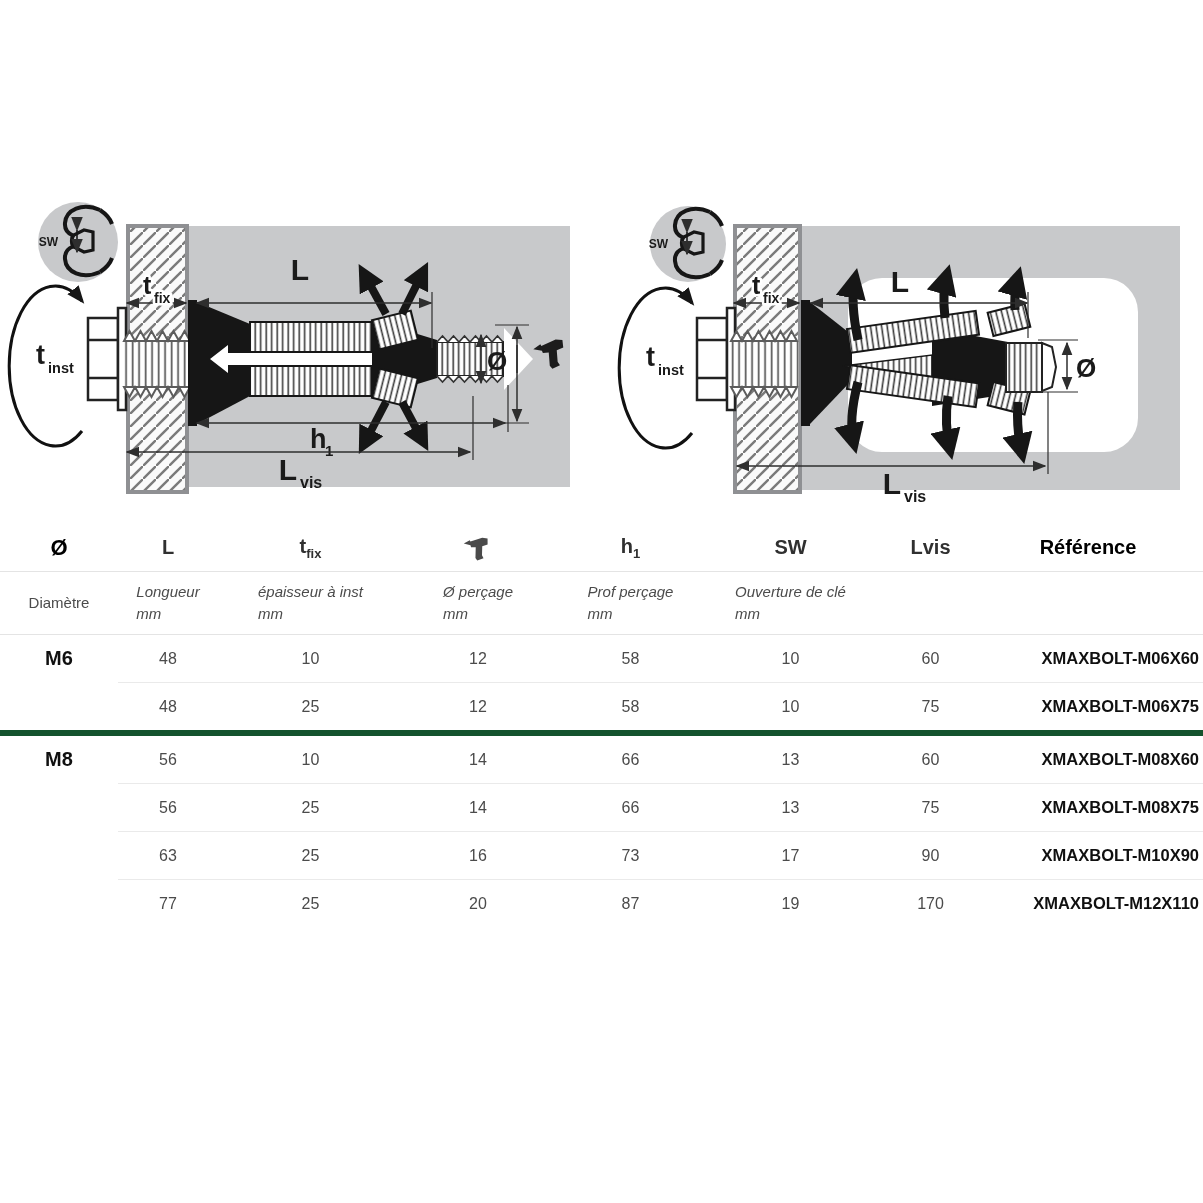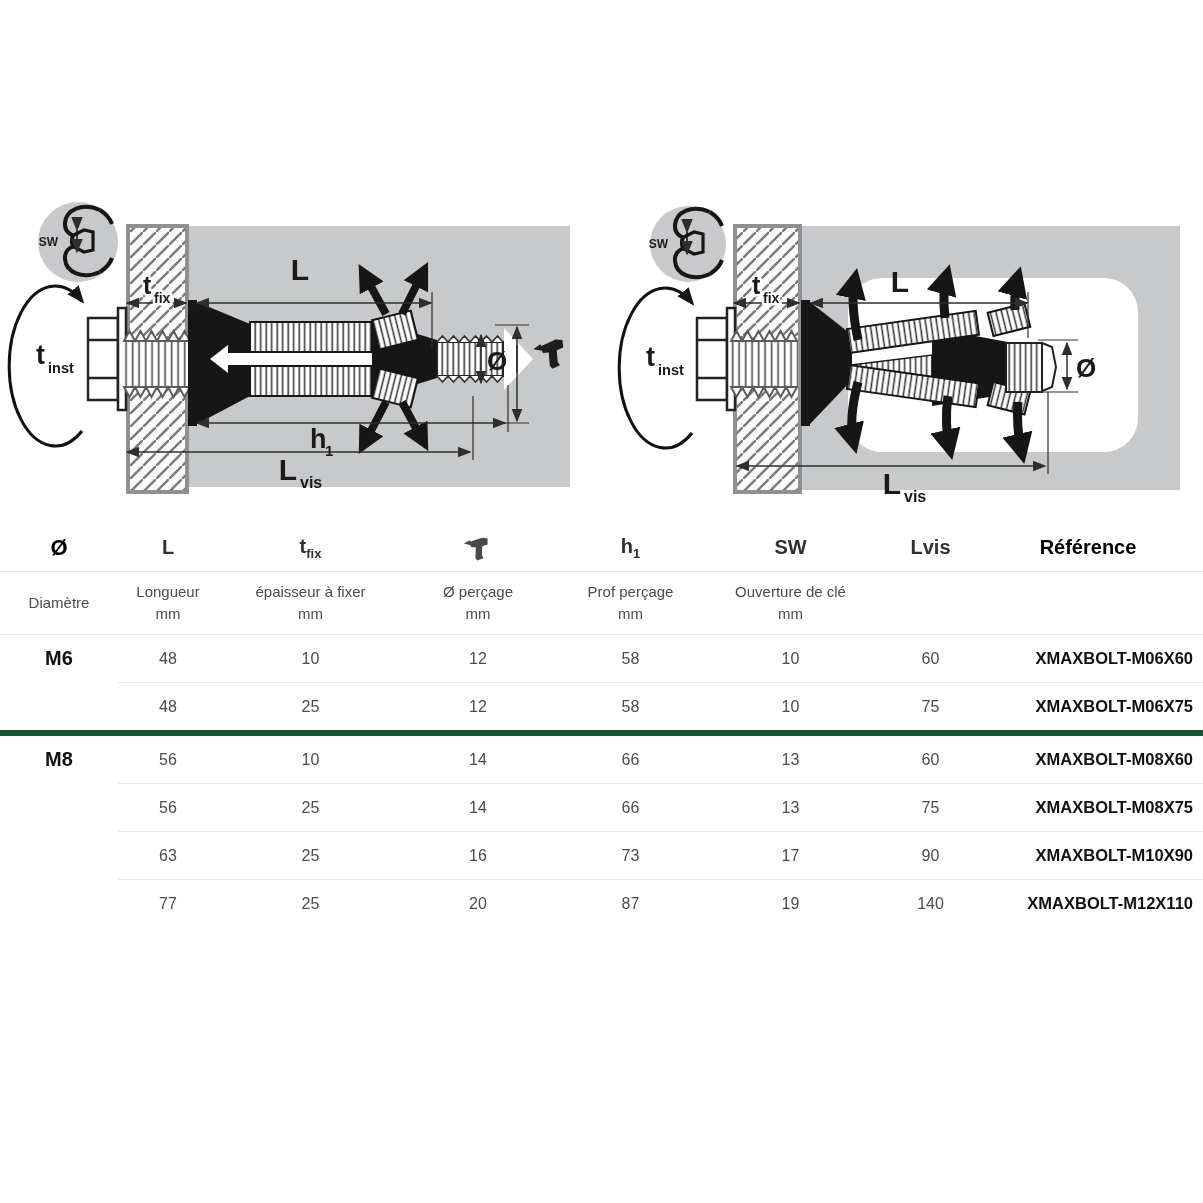--- a/index.html
+++ b/index.html
@@ -12,23 +12,23 @@
   .halo{paint-order:stroke;stroke:#ffffff;stroke-width:5px;stroke-linejoin:round;}
 
   table.tbl{position:absolute;top:524px;left:0;width:1203px;border-collapse:collapse;table-layout:fixed;}
   .tbl th,.tbl td{padding:0;margin:0;vertical-align:middle;}
   .tbl tr.hrow1 th{height:47px;border-bottom:1px solid #e4e4e4;font-weight:bold;color:#303030;font-size:20px;text-align:center;}
   .tbl tr.hrow2 th{height:62px;border-bottom:1px solid #e4e4e4;font-weight:normal;color:#4b4b4b;font-size:15px;text-align:center;line-height:1.45;}
   .tbl td{height:47px;text-align:center;font-size:16px;color:#4b4b4b;}
   .tbl .sym{font-size:22px;color:#000;}
   .tbl .refhdr{font-size:20px;color:#000;padding-right:15px;}
   .hsub{font-size:13px;font-weight:bold;}
-  .ub{display:inline-block;text-align:center;}
+  .ub{display:inline-block;text-align:left;font-style:italic;}
   .tbl td.size{font-size:20px;font-weight:bold;color:#101010;}
-  .tbl td.ref{text-align:right;padding-right:10px;font-weight:bold;font-size:16.5px;color:#101010;}
+  .tbl td.ref{text-align:right;padding-right:4px;font-weight:bold;font-size:16.5px;color:#101010;}
   tr.grp td{border-top:6px solid #14532d;}
   tr.first td{border-top:none;}
   tr.cont td{border-top:1px solid #eaeaea;}
   tr.cont td:first-child{border-top:none;}
   th.refh{text-align:right;}
 </style>
 </head>
 <body>
 
 <div class="diagrams">
@@ -311,21 +311,21 @@
       </svg>
     </th>
     <th><span>h</span><sub class="hsub">1</sub></th>
     <th><span>SW</span></th>
     <th><span>Lvis</span></th>
     <th class="refh"><span class="refhdr">Référence</span></th>
   </tr>
   <tr class="hrow2">
     <th><span>Diamètre</span></th>
     <th><span class="ub"><span>Longueur</span><br><span>mm</span></span></th>
-    <th><span class="ub"><span>épaisseur à fixer</span><br><span>mm</span></span></th>
+    <th><span class="ub"><span>épaisseur à inst</span><br><span>mm</span></span></th>
     <th><span class="ub"><span>Ø perçage</span><br><span>mm</span></span></th>
     <th><span class="ub"><span>Prof perçage</span><br><span>mm</span></span></th>
     <th><span class="ub"><span>Ouverture de clé</span><br><span>mm</span></span></th>
     <th></th>
     <th></th>
   </tr>
 
   <tr class="grp first">
     <td class="size">M6</td>
     <td>48</td>
@@ -376,17 +376,17 @@
     <td>90</td>
     <td class="ref">XMAXBOLT-M10X90</td>
   </tr>
   <tr class="cont">
     <td class="size"></td>
     <td>77</td>
     <td>25</td>
     <td>20</td>
     <td>87</td>
     <td>19</td>
-    <td>140</td>
+    <td>170</td>
     <td class="ref">XMAXBOLT-M12X110</td>
   </tr>
 </tbody>
   </table>
 
 </body></html>

